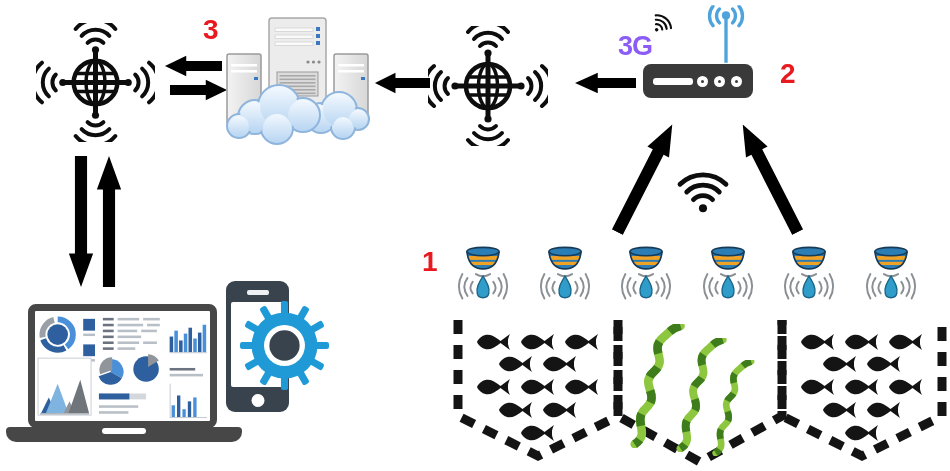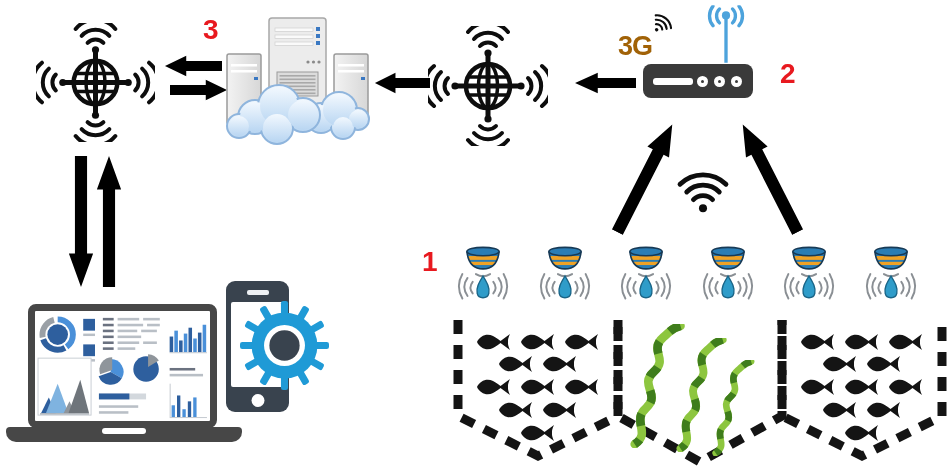--- a/index.html
+++ b/index.html
@@ -18,21 +18,21 @@
     --device-slate:#39434e;
     --laptop-gray:#474747;
     --cloud-fill:#cfe3f7;
   }
   html,body{margin:0;padding:0;background:#fff;font-family:"Liberation Sans","DejaVu Sans",sans-serif;}
   .stage{position:relative;width:950px;height:471px;background:#fff;overflow:hidden;}
   .abs{position:absolute;}
   svg{display:block;}
   .arr{position:absolute;transform-origin:center center;}
   .stage-label{position:absolute;color:var(--label-red);font-weight:bold;font-size:28px;line-height:1;}
-  .netlabel{position:absolute;color:#a16207;font-weight:800;font-size:27px;line-height:1;letter-spacing:-1px;}
+  .netlabel{position:absolute;color:#8b5cf6;font-weight:800;font-size:27px;line-height:1;letter-spacing:-1px;}
   
   .router{position:absolute;left:643px;top:64px;width:110px;height:34px;background:#3a3a3a;border-radius:8px;}
   .router .bar{position:absolute;left:10px;top:14px;width:40px;height:6.5px;background:#fff;border-radius:3px;}
   .router .led{position:absolute;top:11.5px;width:11px;height:11px;border-radius:50%;background:#fff;}
   .router .led::after{content:"";position:absolute;left:4px;top:4px;width:3px;height:3px;border-radius:50%;background:#3a3a3a;}
   
   .laptop-screen{position:absolute;left:28px;top:304px;width:175px;height:110px;background:#fff;border:7px solid var(--laptop-gray);border-radius:8px;}
   .laptop-base{position:absolute;left:6px;top:427px;width:236px;height:15px;background:var(--laptop-gray);border-radius:4px 4px 10px 10px;}
   .laptop-base .notch{position:absolute;left:50%;top:1px;transform:translateX(-50%);width:44px;height:6px;background:#fff;border-radius:3px;}
   

